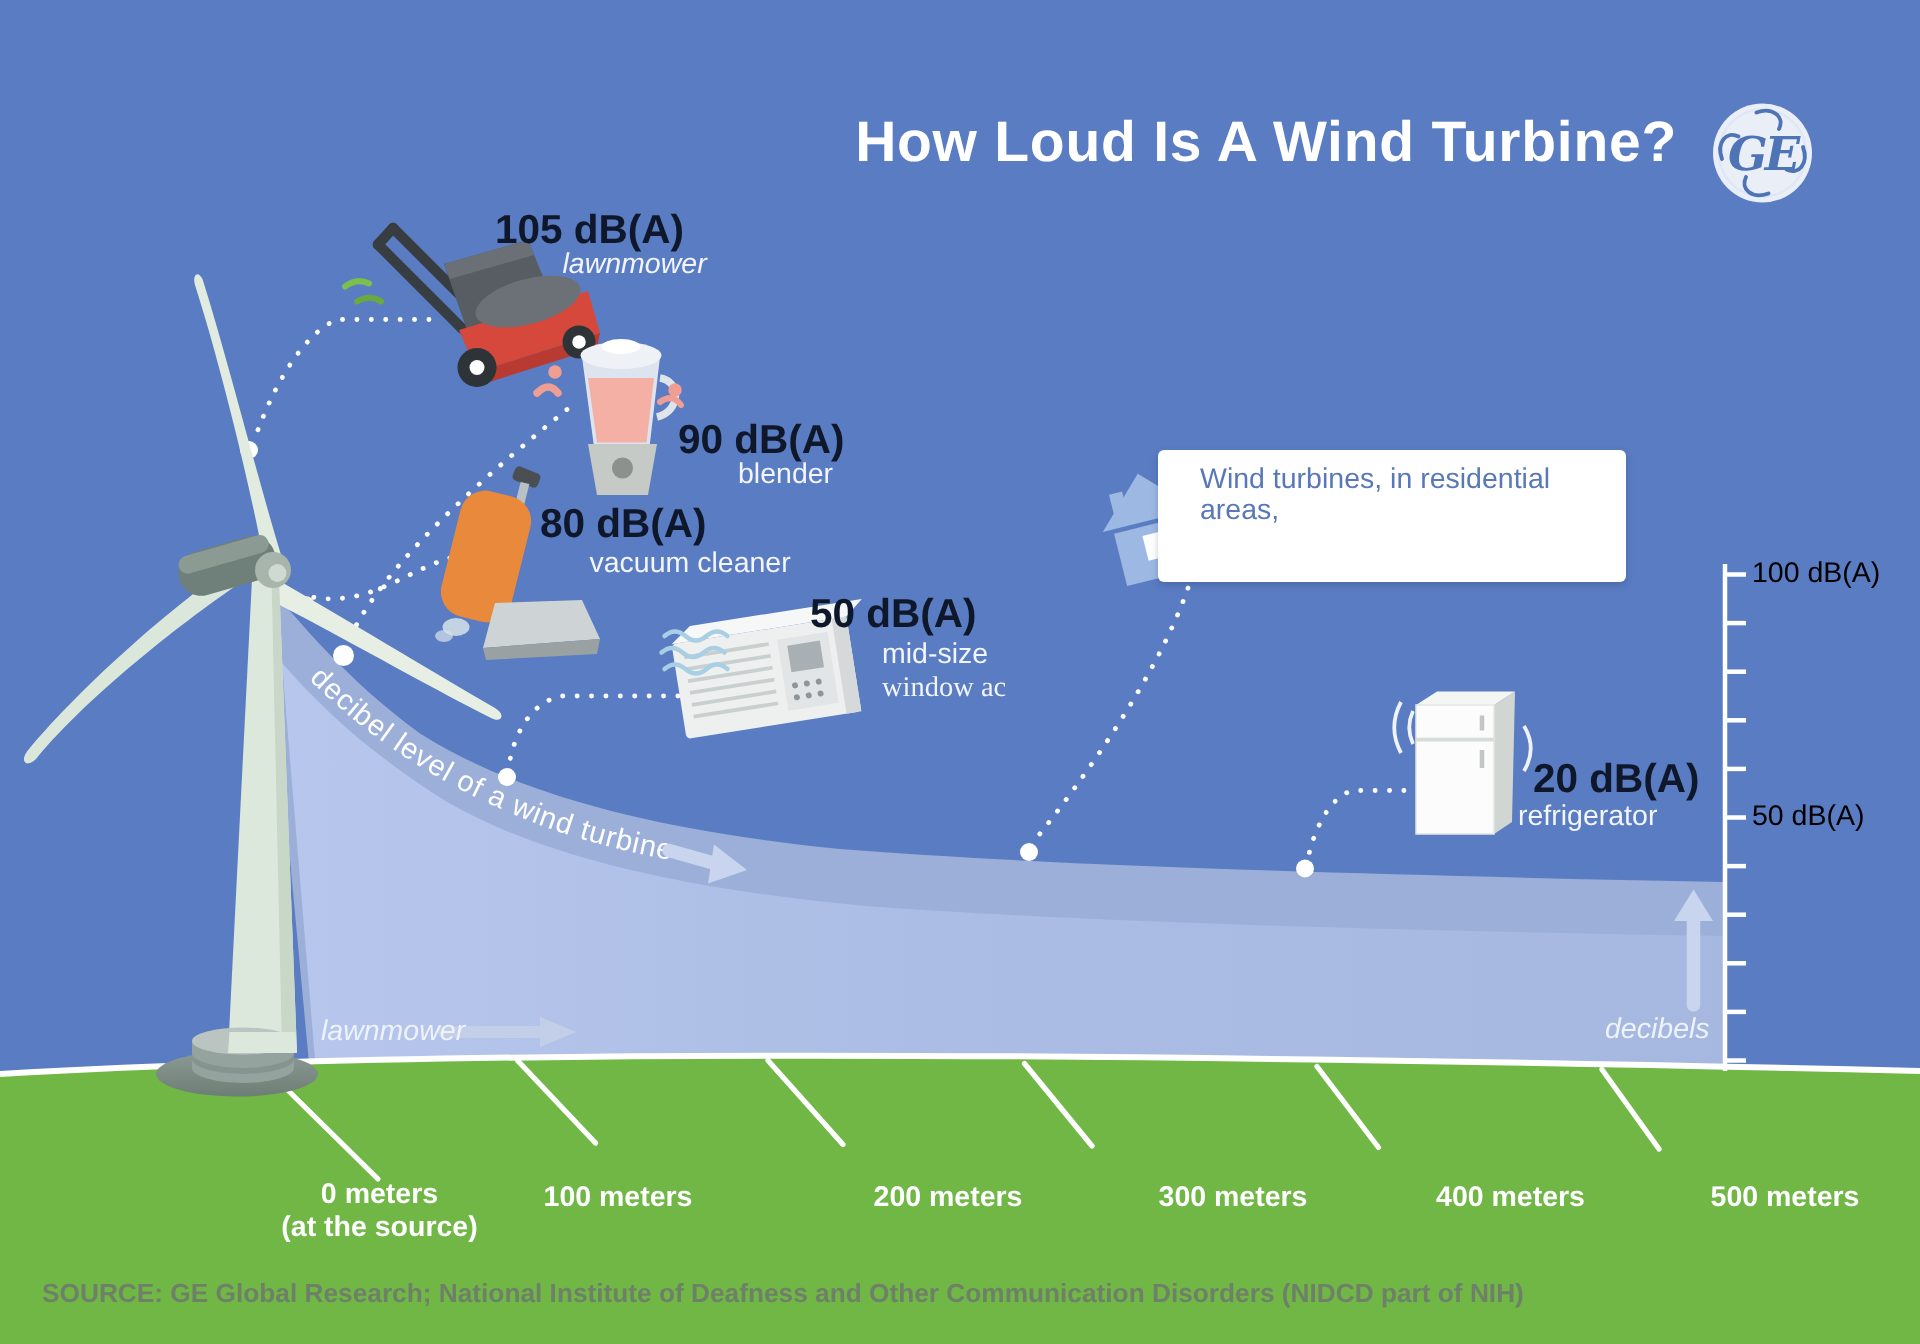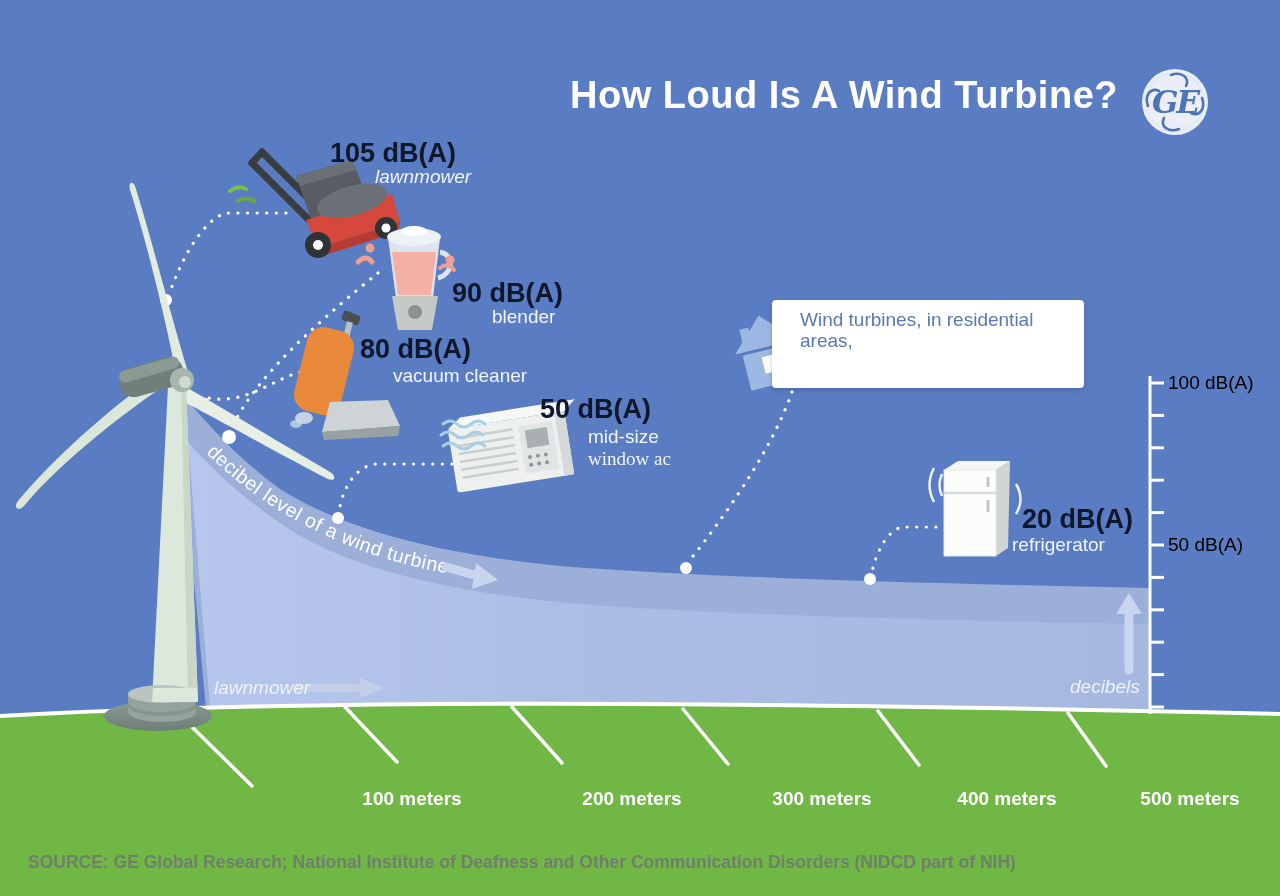--- a/index.html
+++ b/index.html
@@ -264,20 +264,24 @@
   <div id="callout-text" class="abs">
     <div>Wind turbines, in residential areas,</div>
   </div>
 
   <div id="ytick-100" class="abs ytick">100 dB(A)</div>
   <div id="ytick-50" class="abs ytick">50 dB(A)</div>
 
   <div id="distance-label" class="abs">lawnmower</div>
   <div id="decibels-label" class="abs">decibels</div>
 
+  <div id="m0" class="abs meters">
+    <div>0 meters</div>
+    <div id="m0sub">(at the source)</div>
+  </div>
   <div id="m100" class="abs meters">100 meters</div>
   <div id="m200" class="abs meters">200 meters</div>
   <div id="m300" class="abs meters">300 meters</div>
   <div id="m400" class="abs meters">400 meters</div>
   <div id="m500" class="abs meters">500 meters</div>
 
   <div id="source-line" class="abs">SOURCE: GE Global Research; National Institute of Deafness and Other Communication Disorders (NIDCD part of NIH)</div>
 </div>
 
 </body></html>

